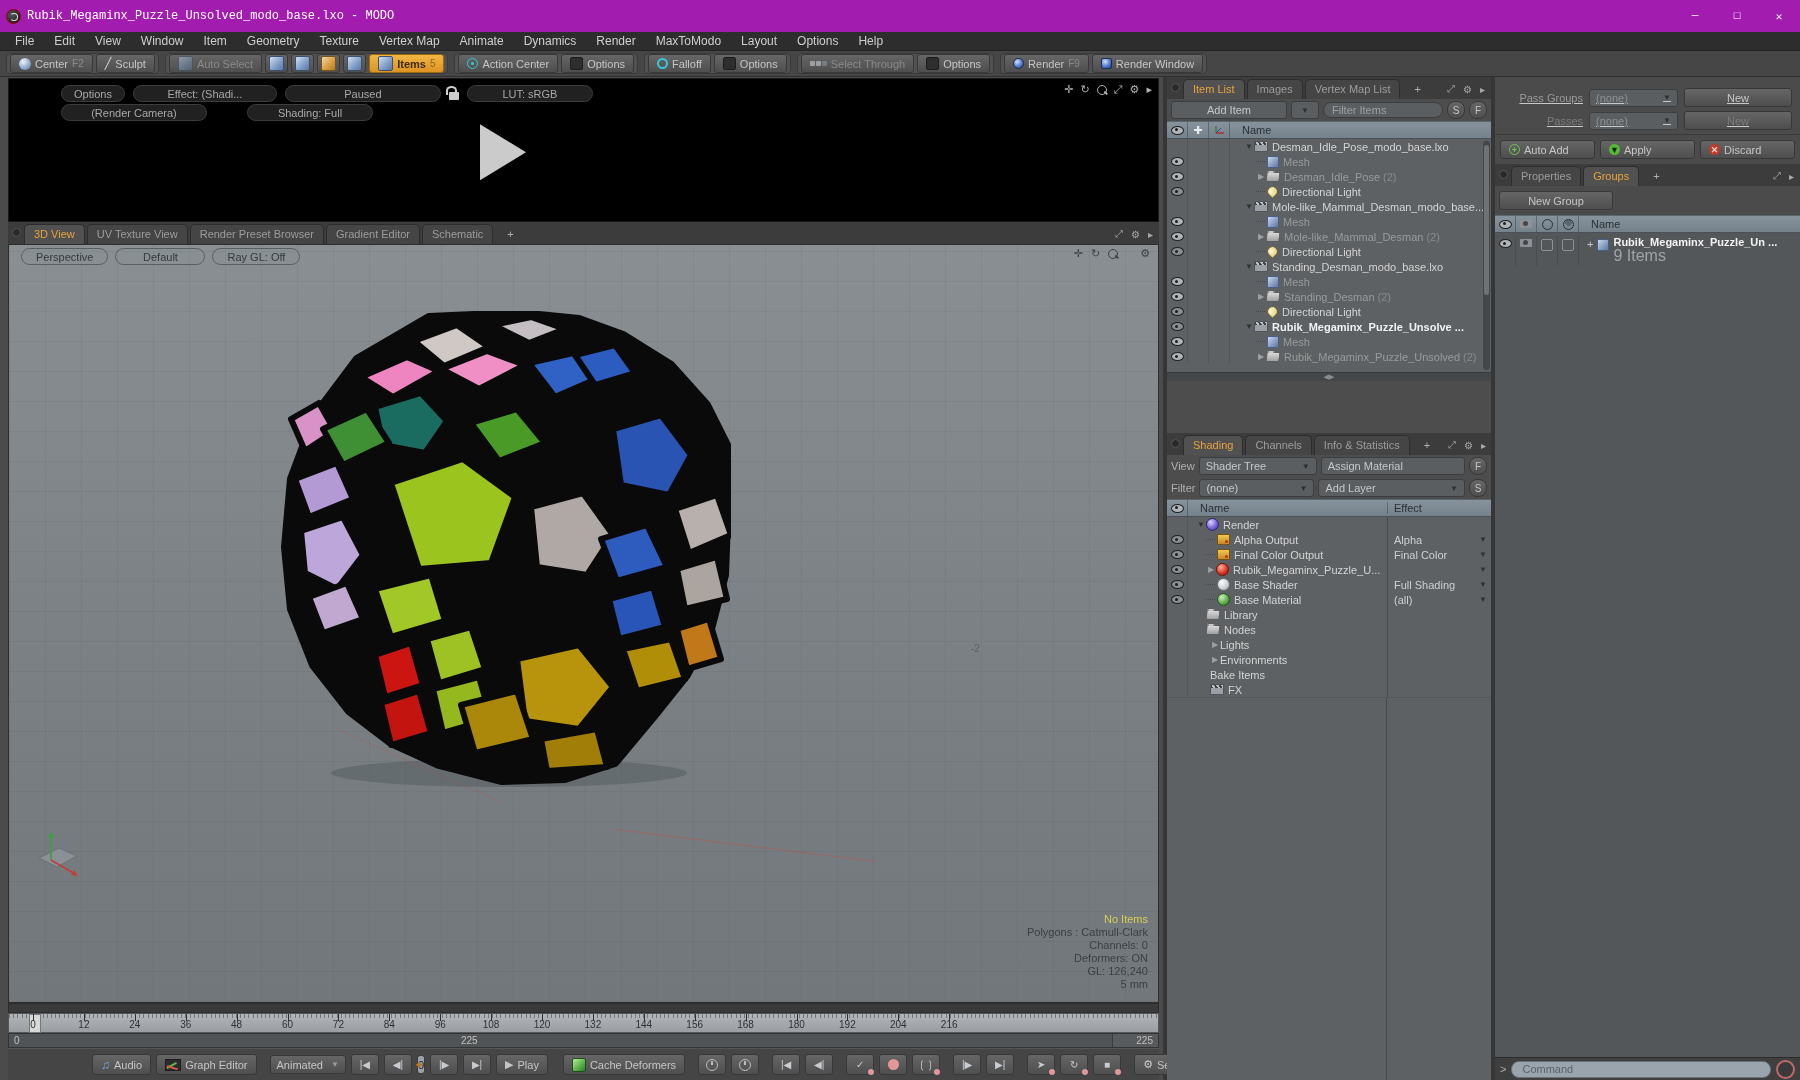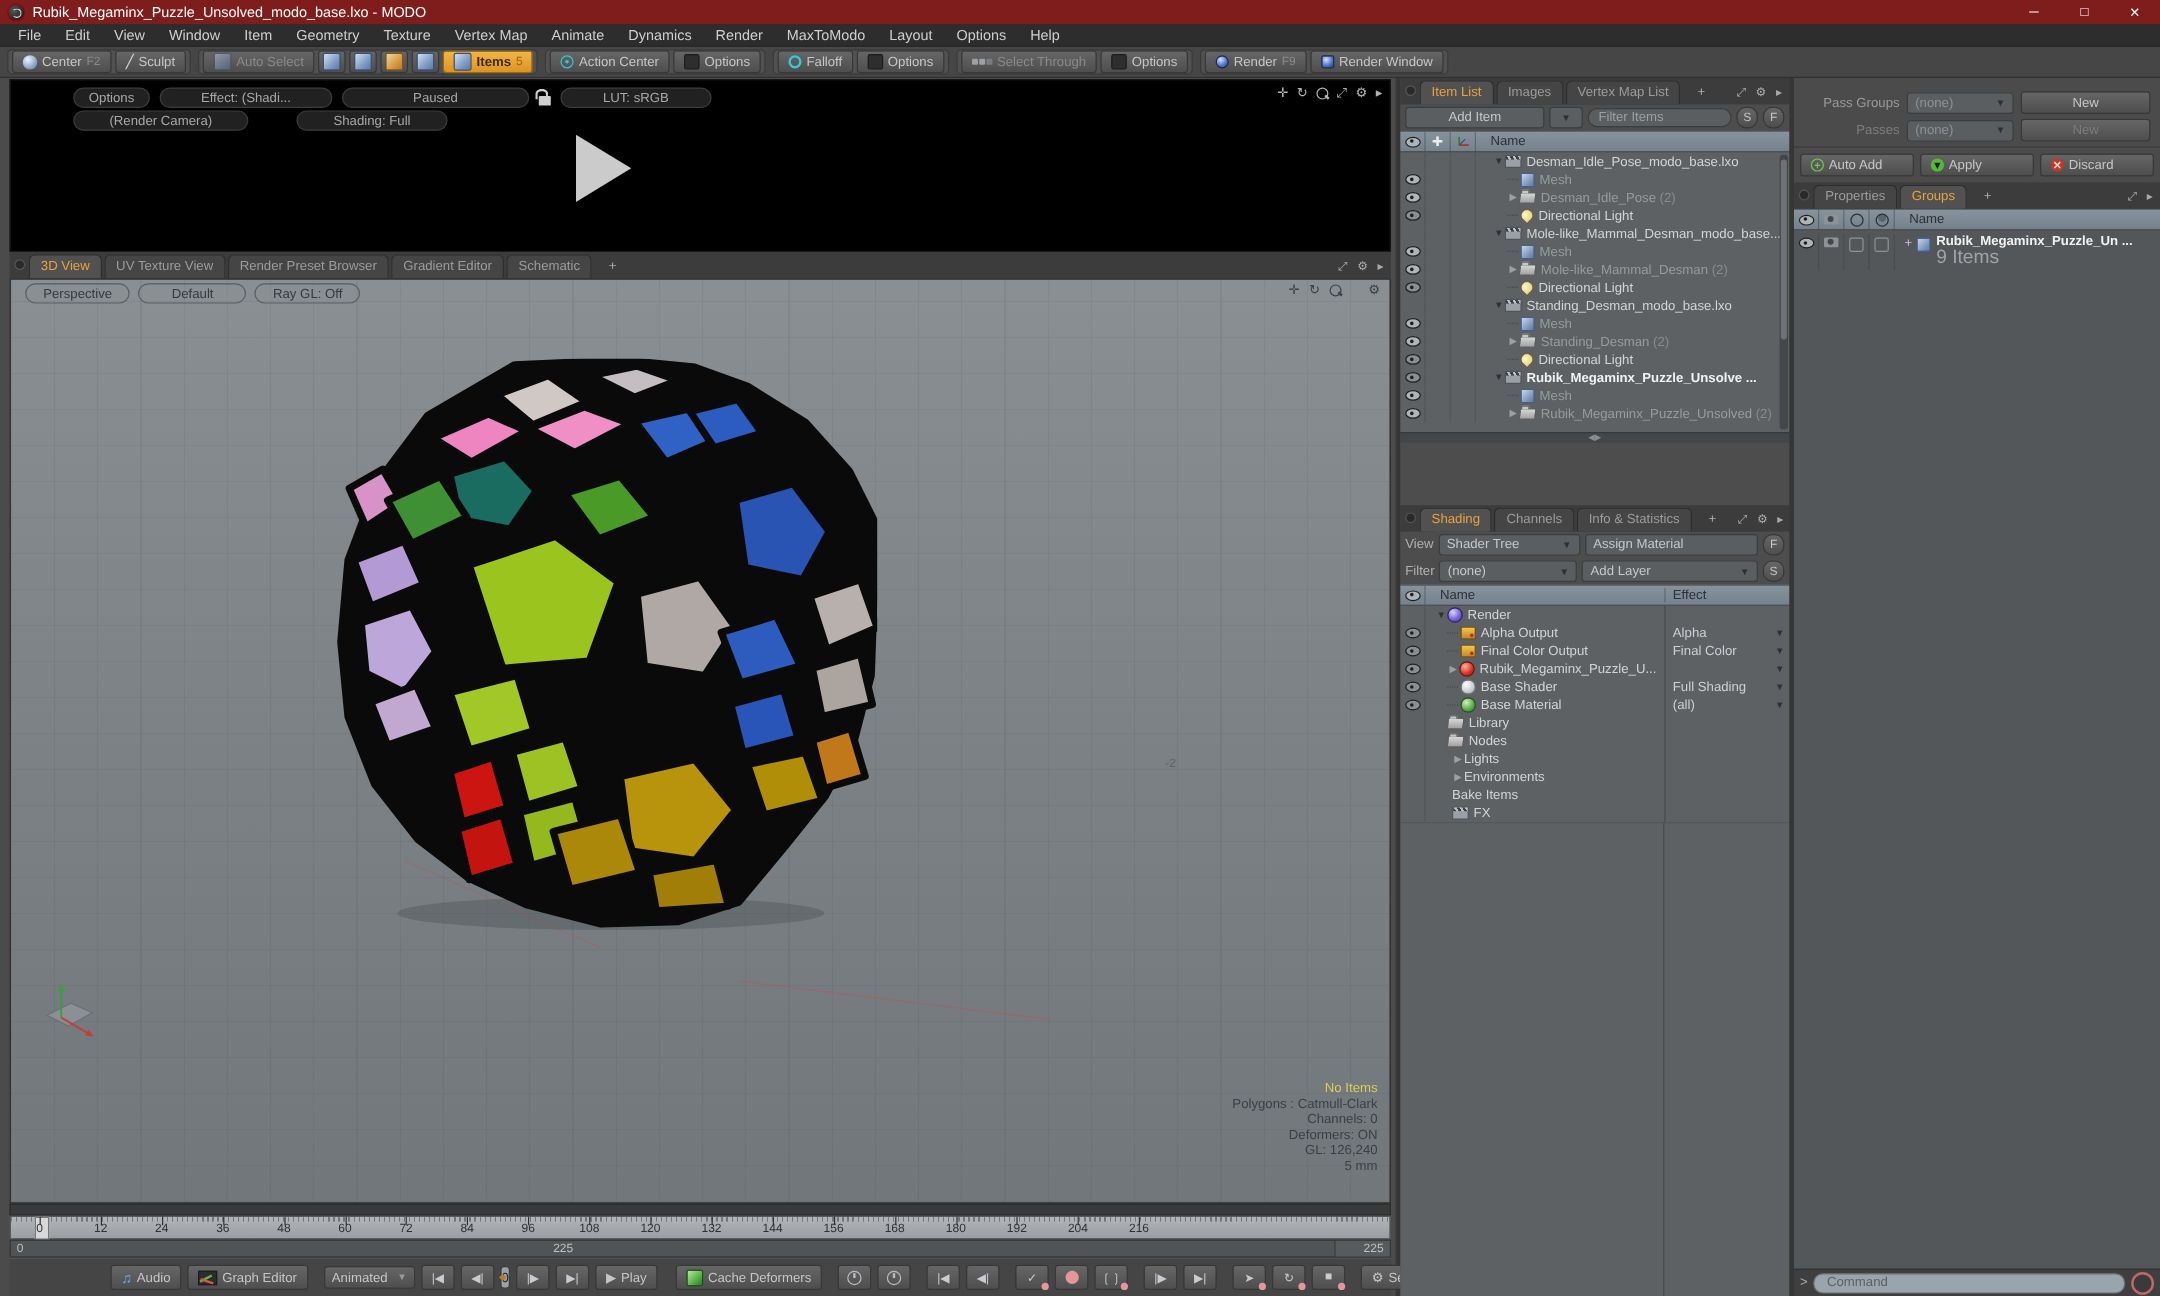--- a/index.html
+++ b/index.html
@@ -1,19 +1,19 @@
 <!DOCTYPE html>
 <html><head>
 <meta charset="utf-8">
 <style>
   html,body{margin:0;padding:0;background:#2b2b2b;width:1800px;height:1080px;overflow:hidden;
     font-family:"Liberation Sans",sans-serif;font-size:11px;color:#c8c8c8;-webkit-font-smoothing:antialiased;}
   .app{width:1800px;height:1080px;display:flex;flex-direction:column;}
   
-  .titlebar{height:20px;background:#7f1d1d;display:flex;align-items:center;padding:0 0 0 6px;flex:0 0 auto;}
+  .titlebar{height:32px;background:#a21caf;display:flex;align-items:center;padding:0 0 0 6px;flex:0 0 auto;font-family:Liberation Mono, monospace;}
   .tb-ico{width:13px;height:13px;border-radius:50%;background:radial-gradient(circle at 35% 35%,#555,#111);border:1px solid #900;margin-right:6px;position:relative;}
   .tb-ico::after{content:"";position:absolute;left:3px;top:3px;width:6px;height:6px;border:1.5px solid #ddd;border-left-color:transparent;border-radius:50%;}
   .tb-title{color:#fff;font-size:12px;}
   .tb-sp{flex:1}
   .wbtn{width:42px;height:20px;display:flex;align-items:center;justify-content:center;color:#fff;font-size:11px;}
   
   .menubar{height:18px;background:#2d2d2d;display:flex;align-items:center;padding-left:6px;gap:2px;flex:0 0 auto;border-bottom:1px solid #222;}
   .mi{padding:0 9px;color:#cfcfcf;font-size:12px;}
   
   .toolbar{height:25px;background:#464646;border-bottom:1px solid #303030;display:flex;align-items:center;gap:6px;padding:0 6px;flex:0 0 auto;}
@@ -146,21 +146,21 @@
   .sfx{color:#8a8a8a;margin-left:3px;}
   .vsb{position:absolute;right:1px;top:2px;width:7px;bottom:2px;background:#43474a;border-radius:3px;}
   .vsb .thumb{position:absolute;left:1px;right:1px;top:4px;height:150px;background:#6e7276;border-radius:3px;}
   .hsb{height:8px;background:#43474a;border-top:1px solid #36393c;display:flex;align-items:center;justify-content:center;color:#8a8e92;font-size:7px;flex:0 0 auto;}
   .shrow-name{flex:1;display:flex;align-items:center;min-width:0;}
   .shrow-eff{width:104px;border-left:1px solid #45494d;height:100%;display:flex;align-items:center;padding-left:6px;box-sizing:border-box;color:#ccd0d4;position:relative;flex:0 0 auto;}
   .shrow-eff .dar{position:absolute;right:4px;color:#2e3236;font-size:8px;}
   .midfill{flex:1;background:#5d6164;border-top:1px solid #53575a;position:relative;}
   .midfill .effline{position:absolute;top:0;bottom:0;right:104px;width:1px;background:#45494d;}
   
-  .passrow{display:flex;align-items:center;gap:6px;padding:3px 8px 1px 0;}
+  .passrow{display:flex;align-items:center;gap:6px;padding:3px 8px 1px 0;text-decoration:underline;}
   .passrow .plbl{width:88px;text-align:right;color:#9a9a9a;flex:0 0 auto;}
   .passrow .plbl.dim{color:#7e7e7e;}
   .passrow .dd{flex:1;color:#8e9296;}
   .passrow .btn{width:90px;justify-content:center;flex:0 0 auto;}
   .passrow .btn.dis{color:#7c7c7c;}
   .abrow{display:flex;gap:5px;padding:5px 5px;border-top:1px solid #3a3a3a;margin-top:3px;}
   .abrow .btn{flex:1;justify-content:flex-start;}
   .cic{width:11px;height:11px;border-radius:50%;display:inline-flex;align-items:center;justify-content:center;font-size:9px;font-weight:bold;}
   .cic.g{border:1.5px solid #70c850;color:#70c850;box-sizing:border-box;}
   .cic.gf{background:#58b838;color:#0a2a04;}
@@ -959,20 +959,23 @@
           </span>
       </div>
       <div class="tabbar" id="gr-tabs">
           <span class="tab">Properties</span>
           <span class="tab active">Groups</span>
           <span class="tab plus">+</span>
           <span class="tabsp"></span>
           <span class="tbic">⤢</span>
           <span class="tbic">▸</span>
         </div>
+      <div style="background:#4b4b4b;padding:2px 0">
+        <span class="btn newgrp" style="width:96px;justify-content:center">New Group</span>
+      </div>
       <div class="hdr">
         <span class="hcell">
             <span class="eye"></span>
           </span>
         <span class="hcell">
             <span class="camic"></span>
           </span>
         <span class="hcell">
             <span style="width:9px;height:9px;border:1.2px solid #2a3136;border-radius:50%;display:inline-block"></span>
           </span>

